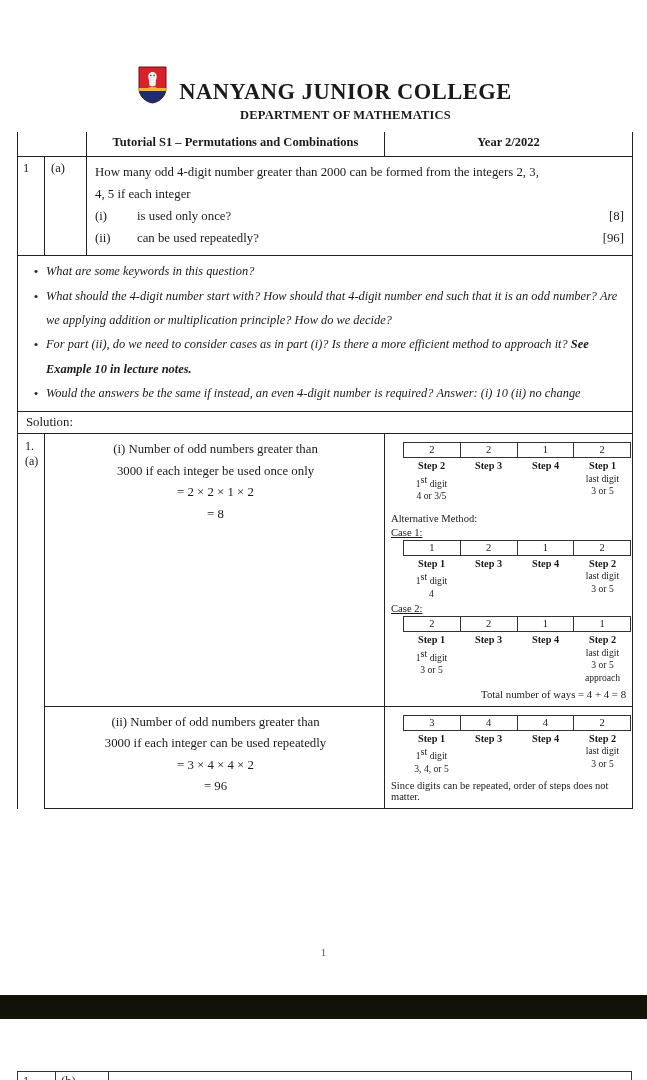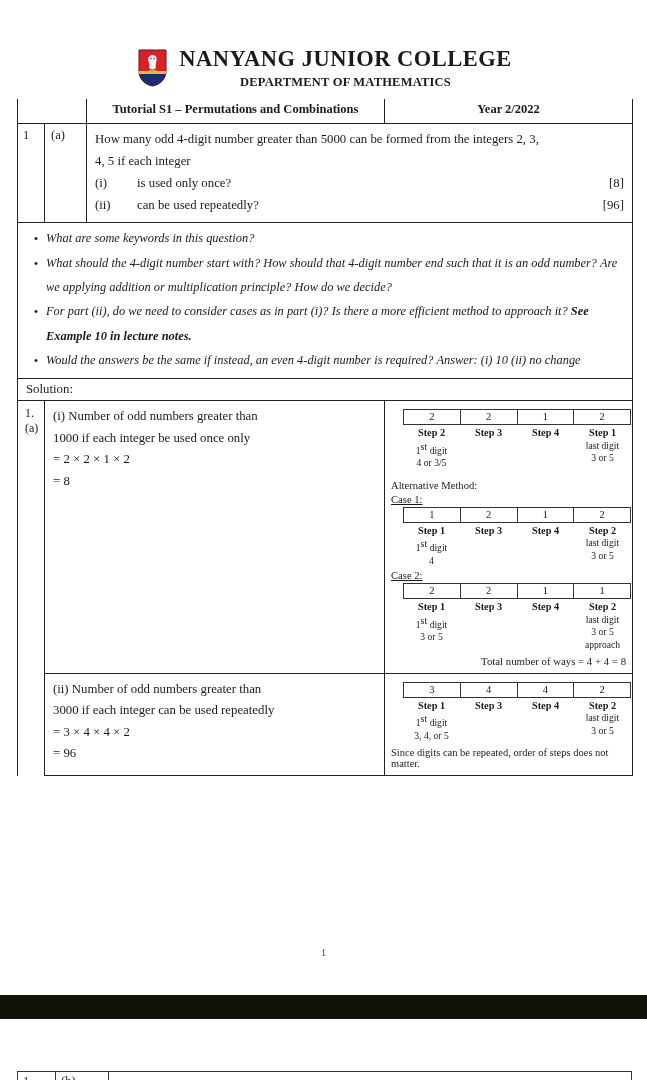--- a/index.html
+++ b/index.html
@@ -61,20 +61,21 @@
     position: absolute;
     left: 0; top: 0;
     width: 29px; height: 38px;
   }
   .school-name {
     font-size: 22.5px;
     font-weight: bold;
     letter-spacing: 0.5px;
     line-height: 1.1;
     font-family: "Liberation Serif", serif;
+    margin-top: 33px;
   }
   .dept-name {
     font-size: 12.5px;
     font-weight: bold;
     letter-spacing: 0.2px;
     margin-top: 3px;
     font-family: "Liberation Serif", serif;
   }
 
   
@@ -153,20 +154,21 @@
     border-bottom: none !important;
     border-top: none !important;
   }
   .sol-num-top { border-top: 1px solid #222 !important; }
 
   .sol-left {
     width: 240px;
     font-size: 12.8px;
     line-height: 1.68;
     padding: 5px 6px 10px 8px !important;
+    text-align: center;
   }
   .sol-right {
     padding: 6px 6px 6px 6px !important;
     font-size: 10.5px;
   }
 
   .mathline { white-space: nowrap; }
 
   
   .steps-wrap { margin: 2px 0 0 12px; }
@@ -309,21 +311,21 @@
     <tr>
       <td class="hdr-blank" colspan="2"></td>
       <td class="hdr-title">Tutorial S1 – Permutations and Combinations</td>
       <td class="hdr-year">Year 2/2022</td>
     </tr>
 
     <tr>
       <td class="q-num">1</td>
       <td class="q-part">(a)</td>
       <td class="q-body" colspan="2">
-        <div>How many odd 4-digit number greater than 5000 can be formed from the integers 2, 3,</div>
+        <div>How many odd 4-digit number greater than 2000 can be formed from the integers 2, 3,</div>
         <div>4, 5 if each integer</div>
         <div class="q-sub">
           <span class="lbl">(i)</span>
           <span class="txt">is used only once?</span>
           <span class="mks">[8]</span>
         </div>
         <div class="q-sub">
           <span class="lbl">(ii)</span>
           <span class="txt">can be used repeatedly?</span>
           <span class="mks">[96]</span>
@@ -364,21 +366,21 @@
     </tr>
 
     <tr>
       <td class="sol-label" colspan="4">Solution:</td>
     </tr>
 
     <tr>
       <td class="sol-num sol-num-top" rowspan="2">1.(a)</td>
       <td class="sol-left" colspan="2">
         <div>(i) Number of odd numbers greater than</div>
-        <div>1000 if each integer be used once only</div>
+        <div>3000 if each integer be used once only</div>
         <div class="mathline">= 2 × 2 × 1 × 2</div>
         <div class="mathline">= 8</div>
       </td>
       <td class="sol-right">
 
         <div class="steps-wrap">
           <div class="steps-boxes">
             <div class="cell">2</div>
             <div class="cell">2</div>
             <div class="cell">1</div>

